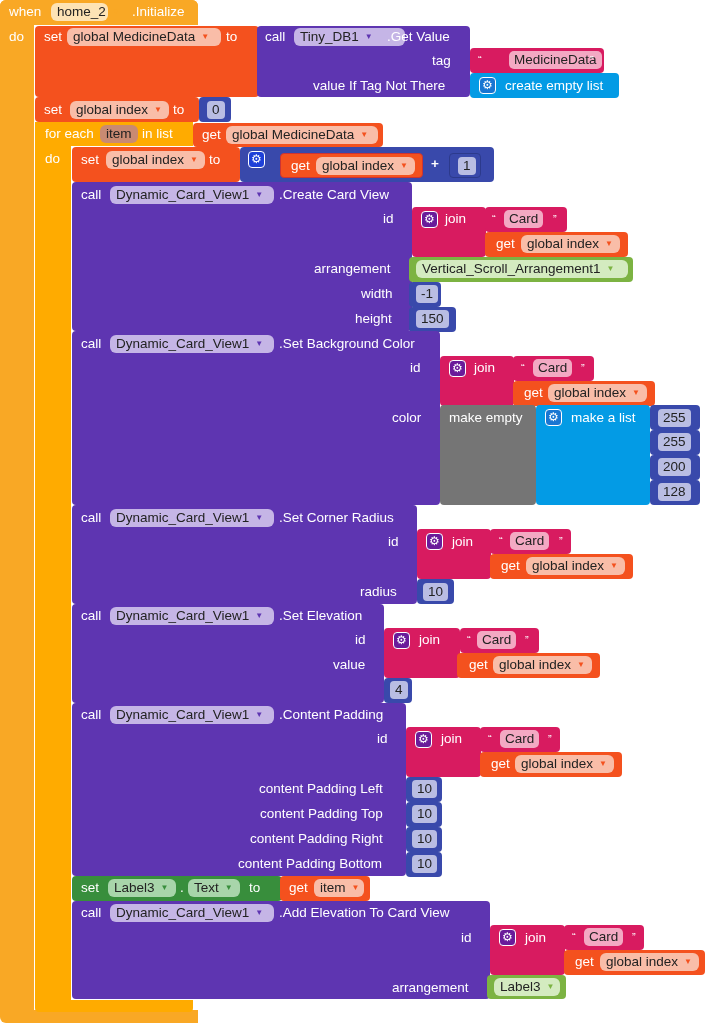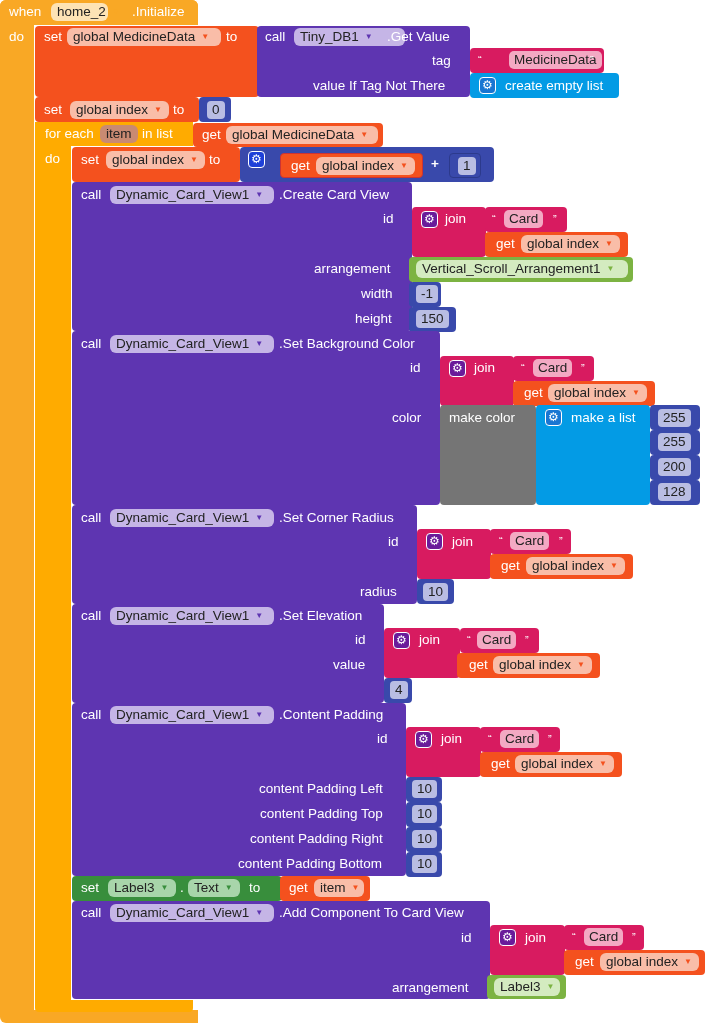--- a/index.html
+++ b/index.html
@@ -164,21 +164,21 @@
 <span class="q" style="left:521px;top:359px;">“</span>
 <div class="str" style="left:533px;top:359px;">Card</div>
 <span class="q" style="left:581px;top:359px;">”</span>
 <div class="blk c-var" style="left:513px;top:381px;width:142px;height:25px;border-radius:4px;"></div>
 <span class="t" style="left:524px;top:384px;">get</span>
 <div class="dd dd-var" style="left:548px;top:384px;width:99px;">
   <span>global index</span><span class="arr" style="color:#f4511e;">▼</span>
 </div>
 
 <div class="blk c-color" style="left:440px;top:405px;width:96px;height:100px;border-radius:4px;"></div>
-<span class="t" style="left:449px;top:409px;">make color</span>
+<span class="t" style="left:449px;top:409px;">make empty</span>
 <div class="blk c-list" style="left:536px;top:405px;width:114px;height:100px;border-radius:4px;"></div>
 <span class="gear" style="left:545px;top:409px;background:#1976d2;">⚙</span>
 <span class="t" style="left:571px;top:409px;">make a list</span>
 <div class="blk c-math" style="left:650px;top:405px;width:50px;height:25px;border-radius:4px;"></div>
 <div class="num" style="left:658px;top:409px;">255</div>
 <div class="blk c-math" style="left:650px;top:430px;width:50px;height:25px;border-radius:4px;"></div>
 <div class="num" style="left:658px;top:433px;">255</div>
 <div class="blk c-math" style="left:650px;top:455px;width:50px;height:25px;border-radius:4px;"></div>
 <div class="num" style="left:658px;top:458px;">200</div>
 <div class="blk c-math" style="left:650px;top:480px;width:50px;height:25px;border-radius:4px;"></div>
@@ -277,21 +277,21 @@
 <span class="t" style="left:289px;top:879px;">get</span>
 <div class="dd dd-var" style="left:314px;top:879px;width:50px;">
   <span>item</span><span class="arr" style="color:#f4511e;">▼</span>
 </div>
 
 <div class="blk c-comp" style="left:72px;top:901px;width:418px;height:98px;border-radius:4px;"></div>
 <span class="t" style="left:81px;top:904px;">call</span>
 <div class="dd dd-comp" style="left:110px;top:904px;width:164px;">
   <span>Dynamic_Card_View1</span><span class="arr" style="color:#5e35b1;">▼</span>
 </div>
-<span class="t" style="left:279px;top:904px;">.Add Component To Card View</span>
+<span class="t" style="left:279px;top:904px;">.Add Elevation To Card View</span>
 <span class="t" style="left:461px;top:929px;">id</span>
 <span class="t" style="left:392px;top:979px;">arrangement</span>
 
 <div class="blk c-text" style="left:490px;top:925px;width:75px;height:50px;border-radius:4px;"></div>
 <span class="gear" style="left:499px;top:929px;background:#6a1b9a;">⚙</span>
 <span class="t" style="left:525px;top:929px;">join</span>
 <div class="blk c-text" style="left:564px;top:925px;width:80px;height:25px;border-radius:4px;"></div>
 <span class="q" style="left:572px;top:928px;">“</span>
 <div class="str" style="left:584px;top:928px;">Card</div>
 <span class="q" style="left:632px;top:928px;">”</span>

